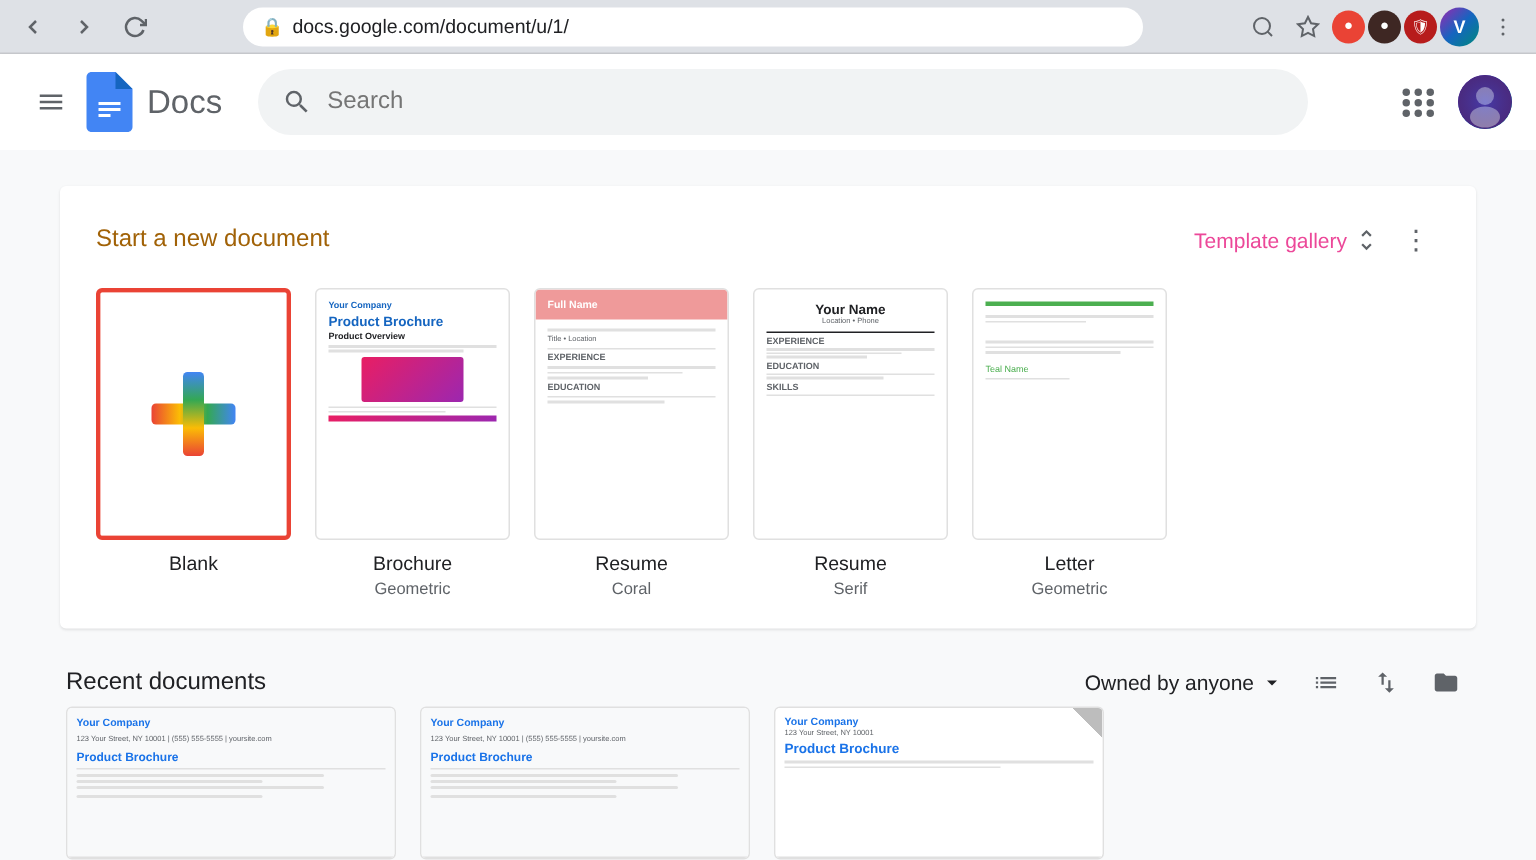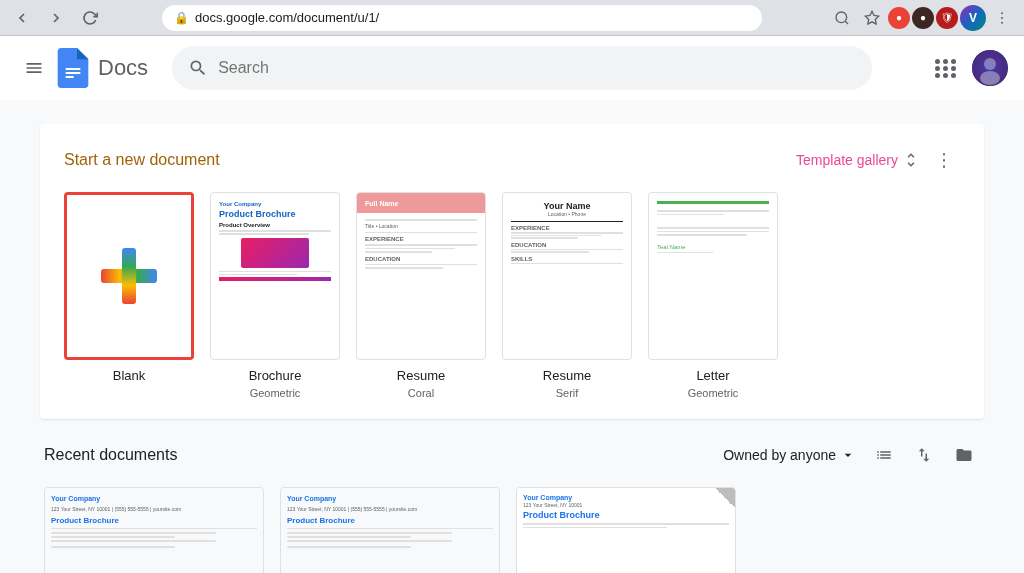--- a/index.html
+++ b/index.html
@@ -263,21 +263,20 @@
     .plus-v { position: absolute; left: 50%; top: 0; transform: translateX(-50%); width: 14px; height: 100%; border-radius: 3px; }
 
     
     .recent-section {
       padding: 0 4px;
     }
     .recent-header {
       display: flex;
       align-items: center;
       justify-content: space-between;
-      margin-bottom: 16px;
     }
     .recent-title {
       font-size: 16px;
       color: #202124;
       font-weight: 500;
     }
     .recent-actions {
       display: flex; align-items: center; gap: 12px;
     }
     .owned-by-btn {

